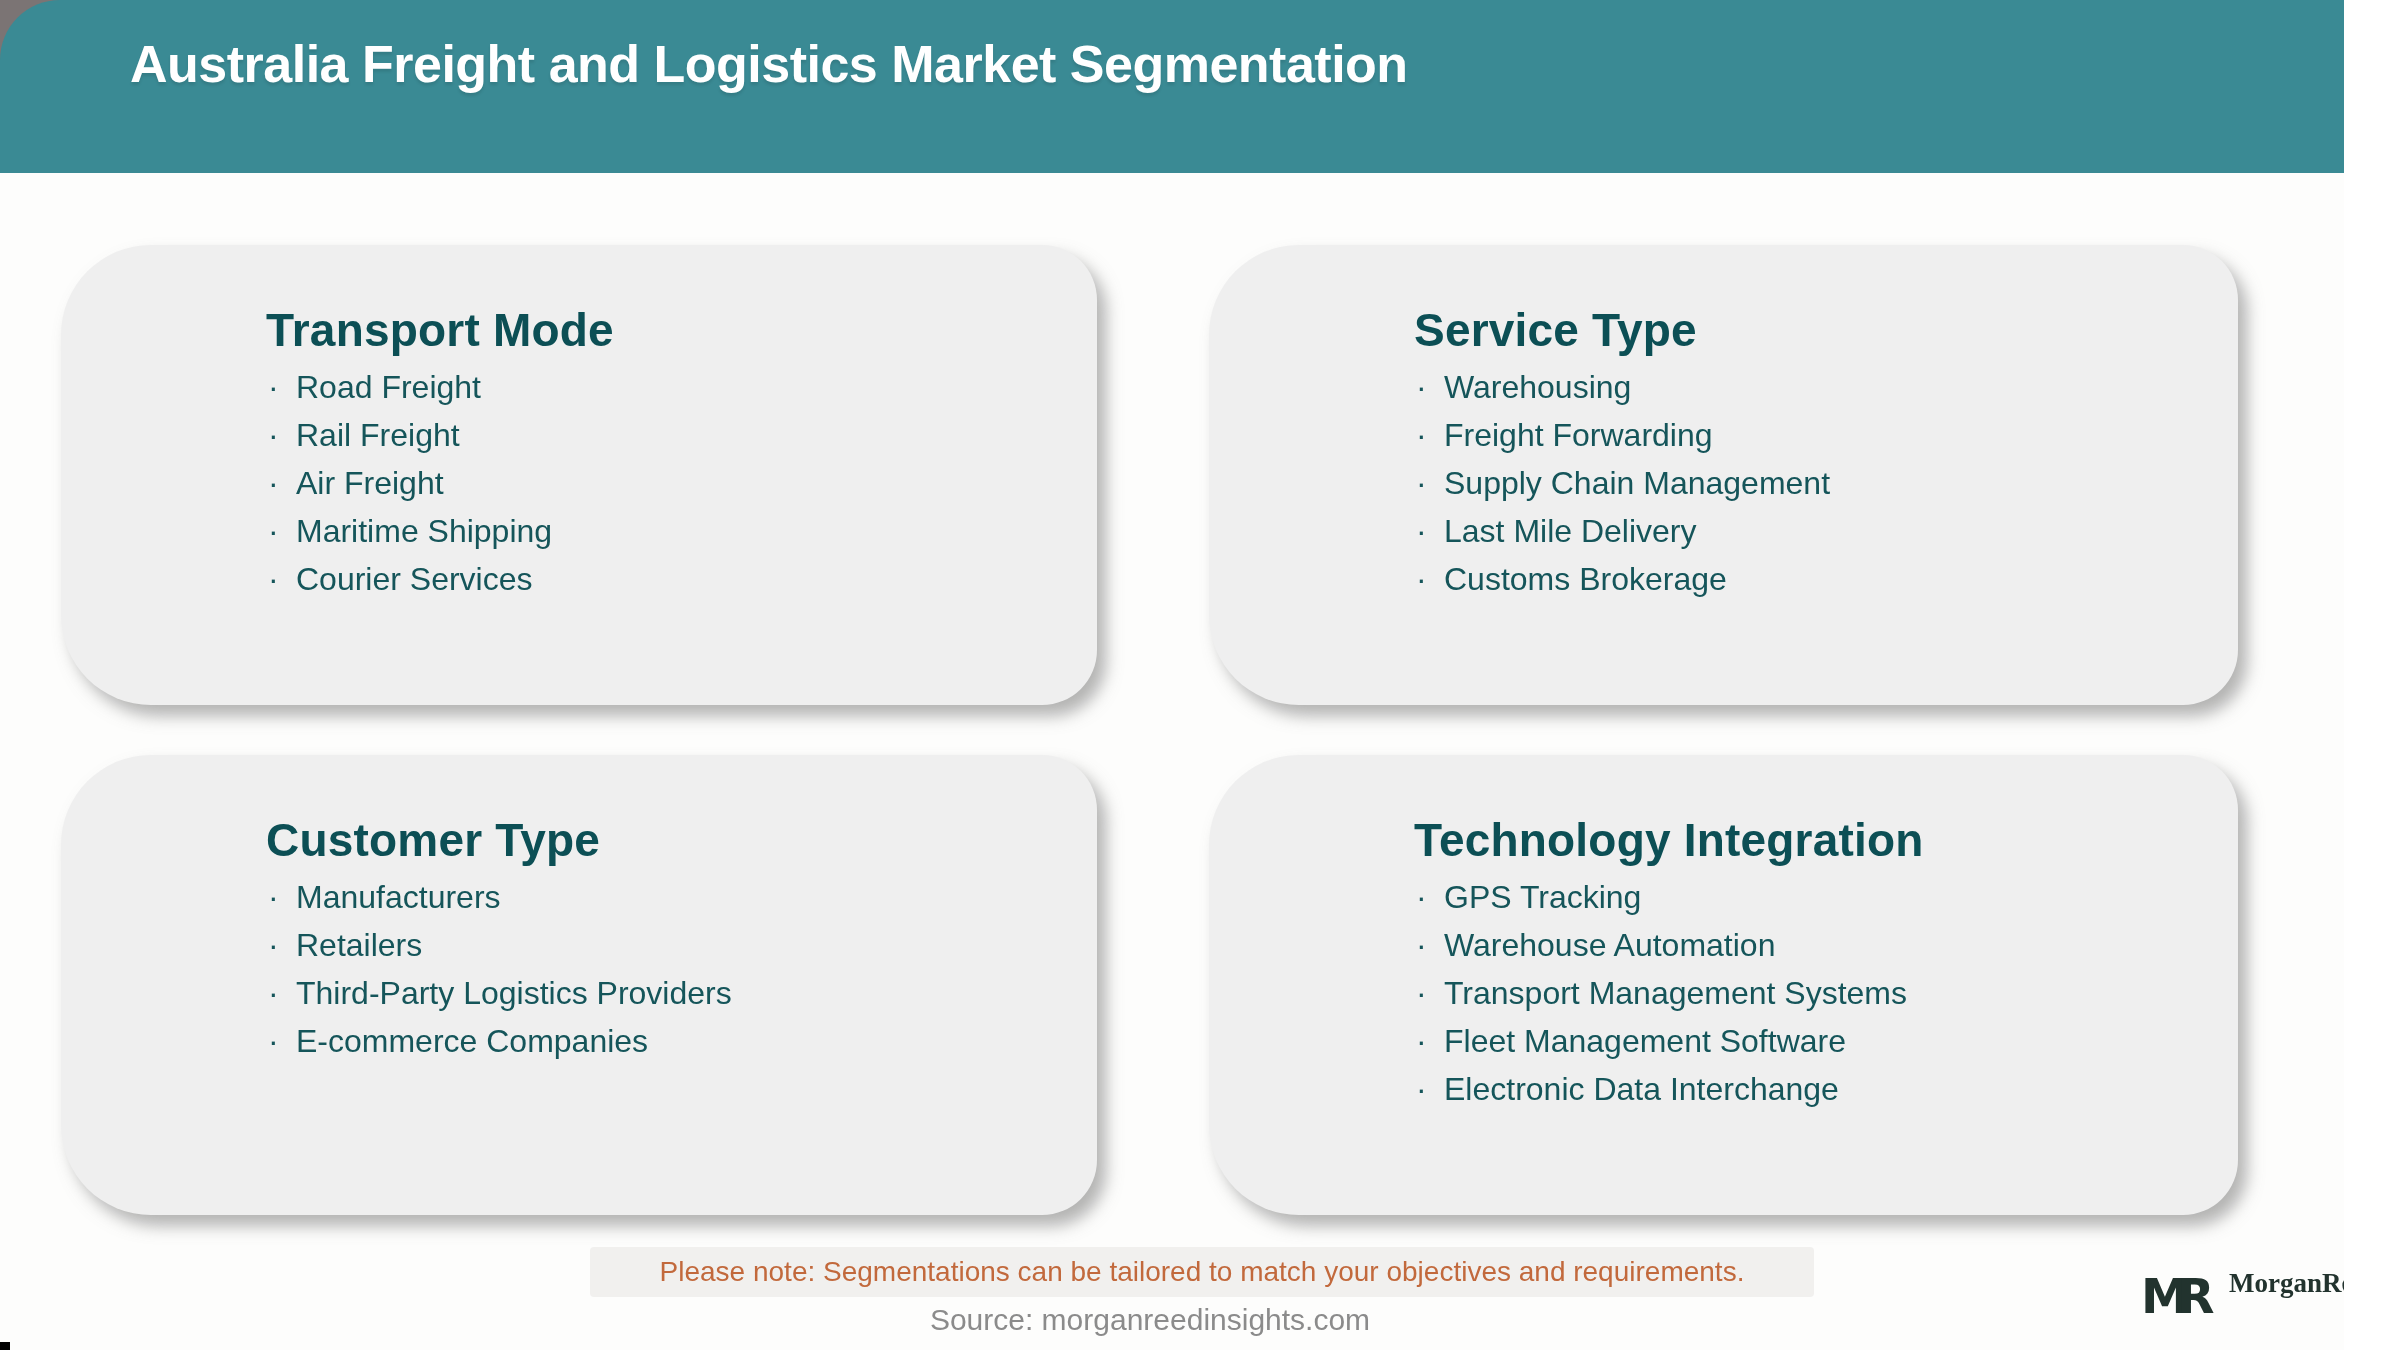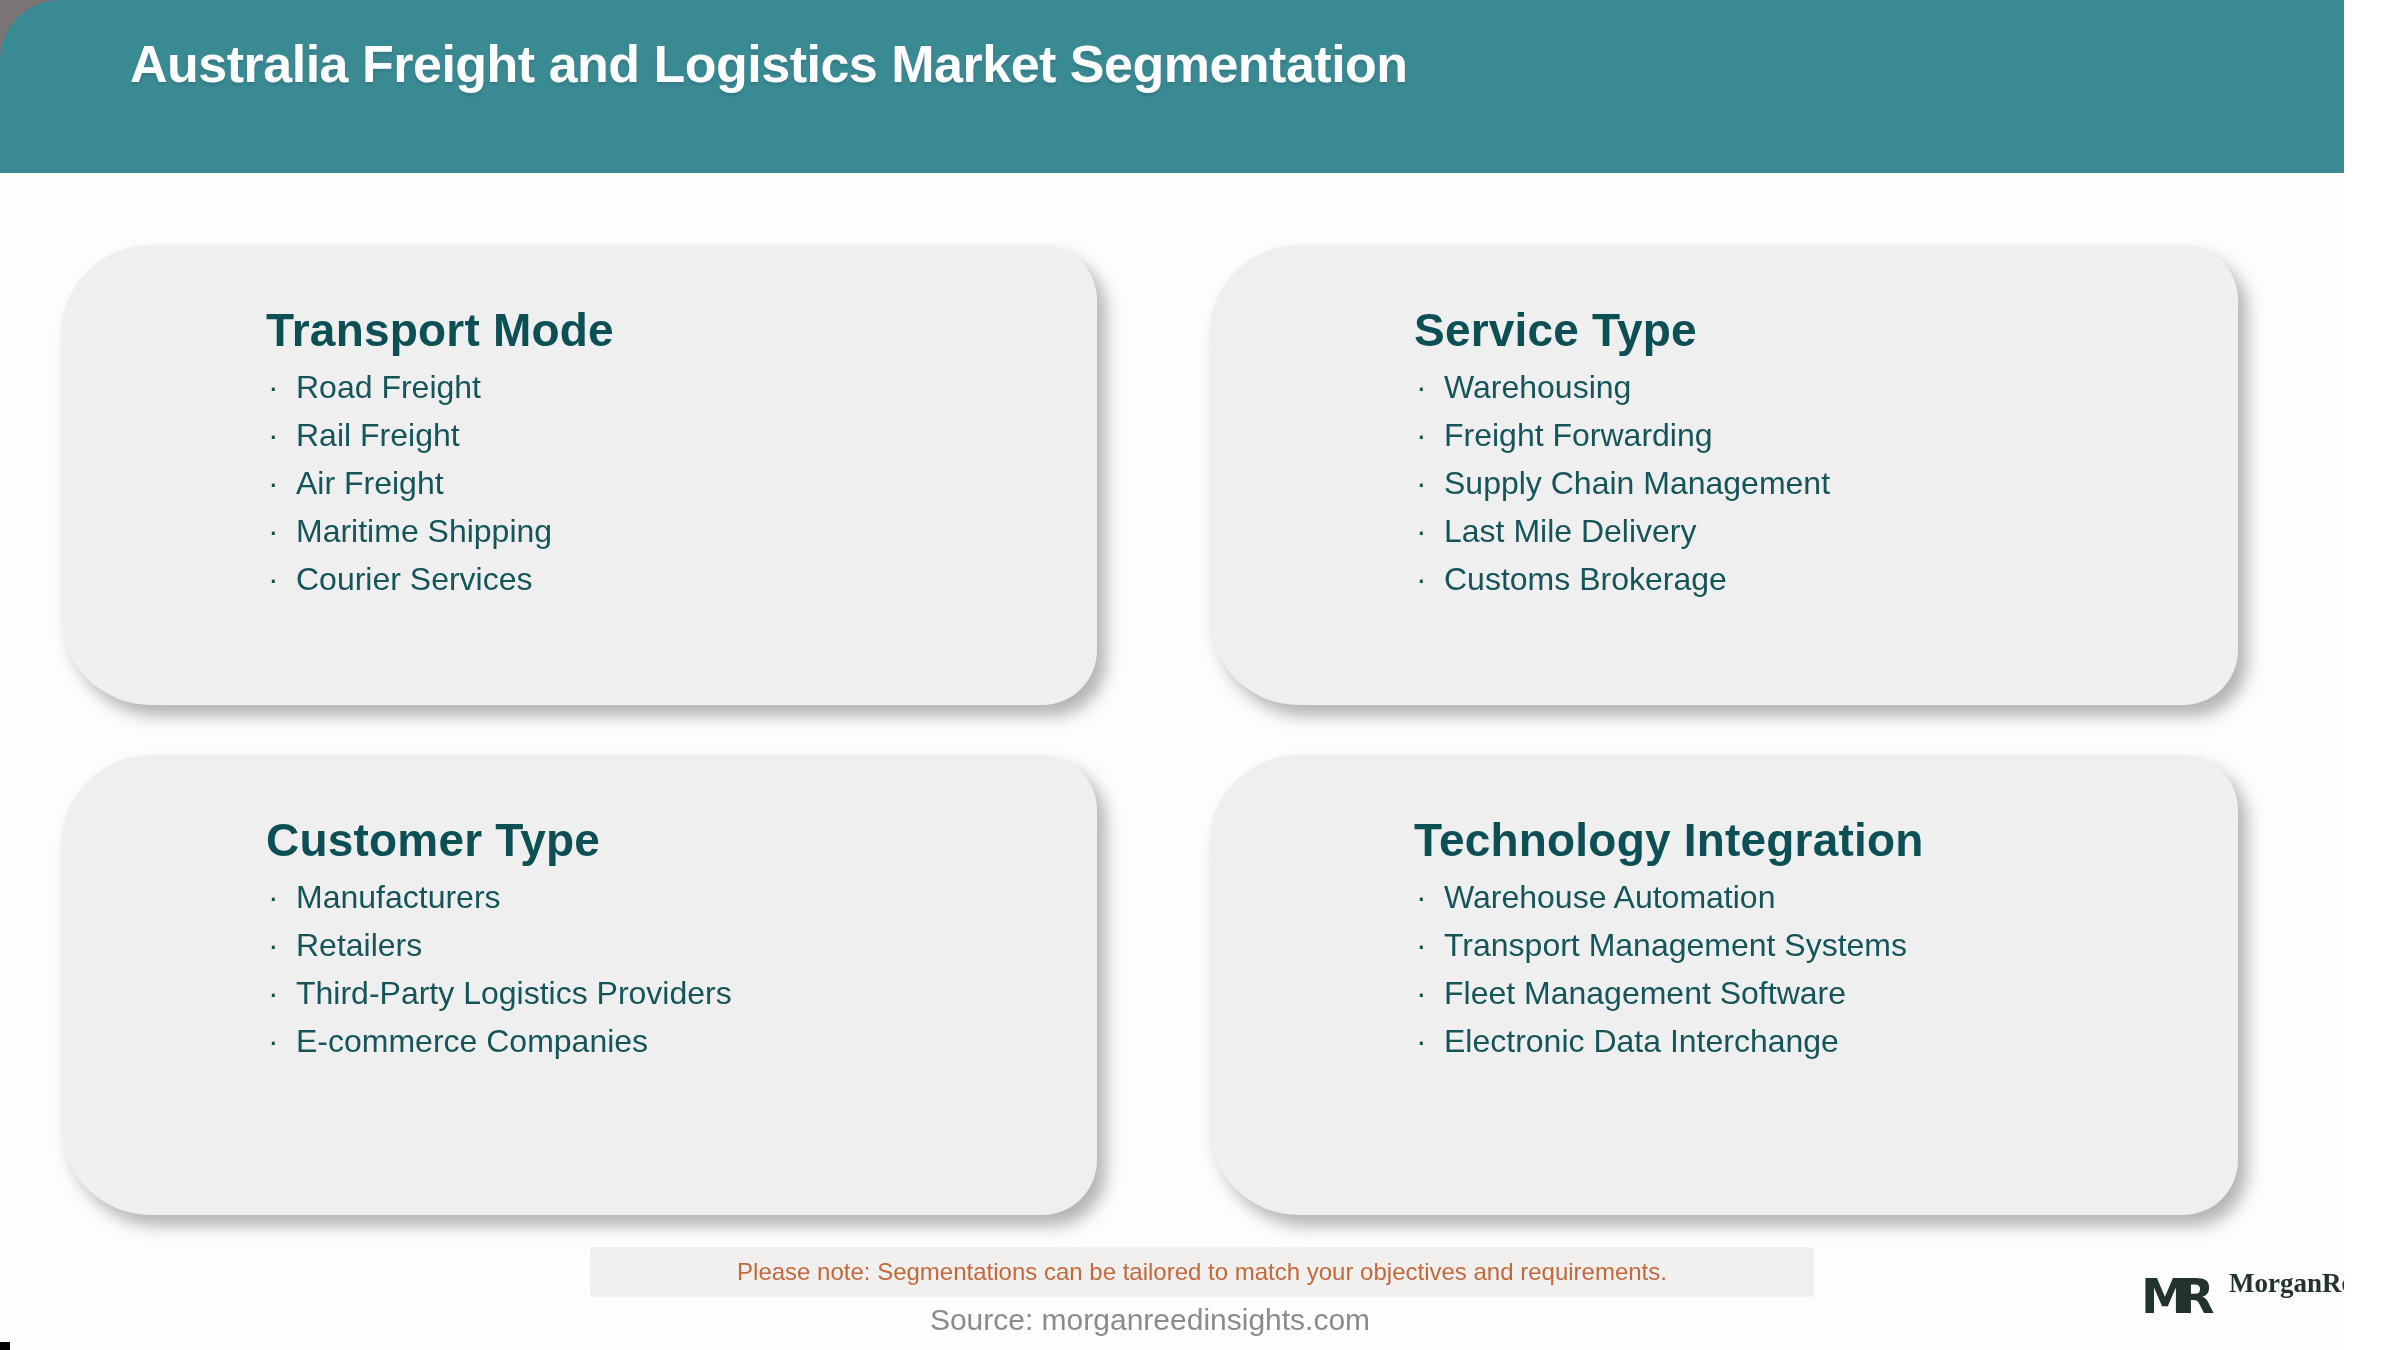--- a/index.html
+++ b/index.html
@@ -69,21 +69,21 @@
     content:"\00B7";
     position:absolute;left:2px;top:0;
   }
   
   .note{
     position:absolute;left:590px;top:1247px;width:1224px;height:50px;
     background:var(--note-bg,#f1f0ee);
     border-radius:4px;
     display:flex;align-items:center;justify-content:center;
     color:var(--note-orange,#c2693c);
-    font-size:24px;white-space:nowrap;
+    font-size:28px;white-space:nowrap;
   }
   .source{
     position:absolute;left:0;top:1303px;width:2300px;
     text-align:center;
     color:var(--source-gray,#8b8b8b);
     font-size:30px;
   }
   
   .logo{
     position:absolute;left:2141px;top:1270px;
@@ -150,20 +150,21 @@
           <li>Manufacturers</li>
           <li>Retailers</li>
           <li>Third-Party Logistics Providers</li>
           <li>E-commerce Companies</li>
         </ul>
     </section>
 
     <section class="card">
       <h2 class="card-title">Technology Integration</h2>
       <ul class="card-items">
+          <li>GPS Tracking</li>
           <li>Warehouse Automation</li>
           <li>Transport Management Systems</li>
           <li>Fleet Management Software</li>
           <li>Electronic Data Interchange</li>
         </ul>
     </section>
   </main>
 
   <div class="note">
     <span>Please note: Segmentations can be tailored to match your objectives and requirements.</span>

